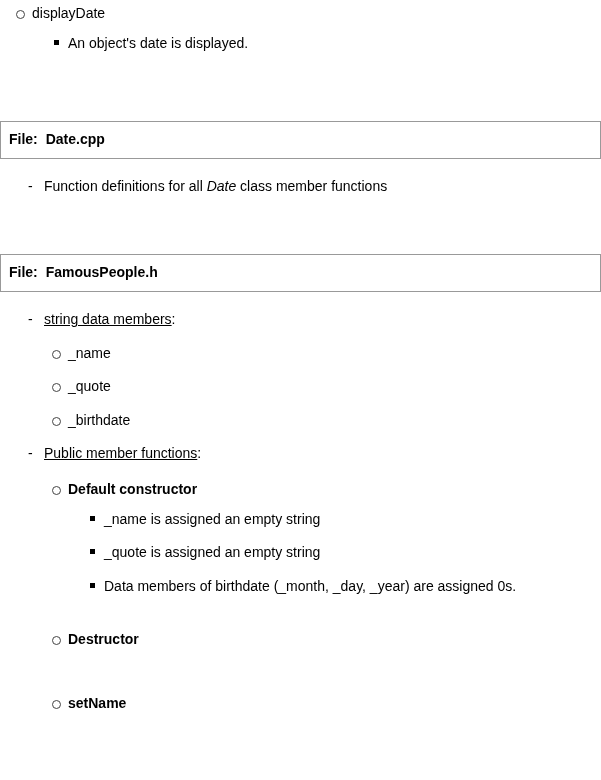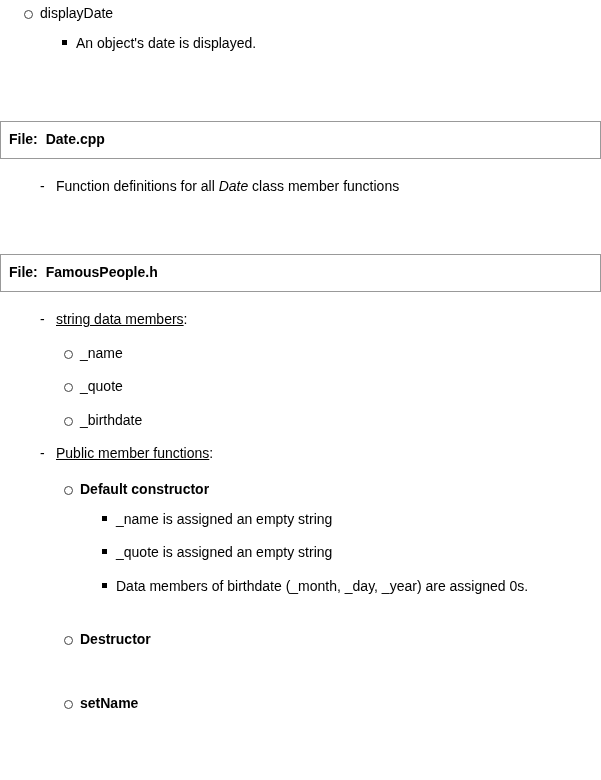--- a/index.html
+++ b/index.html
@@ -7,41 +7,41 @@
     font-family: Arial, Helvetica, sans-serif;
     font-size: 14px;
     color: #000;
     background: #fff;
     margin: 0;
     padding: 0;
     width: 601px;
     line-height: 1.4;
   }
   .content { padding: 0; }
-  ul.lvl1 { list-style: none; padding-left: 24px; margin: 0; }
+  ul.lvl1 { list-style: none; padding-left: 16px; margin: 0; }
   ul.lvl1 > li { position: relative; padding-left: 16px; margin-bottom: 14px; }
   ul.lvl1 > li::before {
     content: "";
     position: absolute;
     left: 0; top: 6px;
     width: 7px; height: 7px;
     border: 1px solid #444;
     border-radius: 50%;
     background: transparent;
   }
   ul.lvl2 { list-style: none; padding-left: 22px; margin: 10px 0 0 0; }
   ul.lvl2 > li { position: relative; padding-left: 14px; margin-bottom: 14px; }
   ul.lvl2 > li::before {
     content: "";
     position: absolute;
     left: 0; top: 6px;
     width: 5px; height: 5px;
     background: #000;
   }
-  ul.dash { list-style: none; margin: 12px; }
+  ul.dash { list-style: none; margin: 0; }
   ul.dash > li { position: relative; padding-left: 4px; margin-bottom: 14px; }
   ul.dash > li::before {
     content: "-";
     position: absolute;
     left: -12px; top: 0;
   }
   .file-box {
     border: 1px solid #999;
     padding: 8px 8px;
     margin: 24px 0 18px 0;

